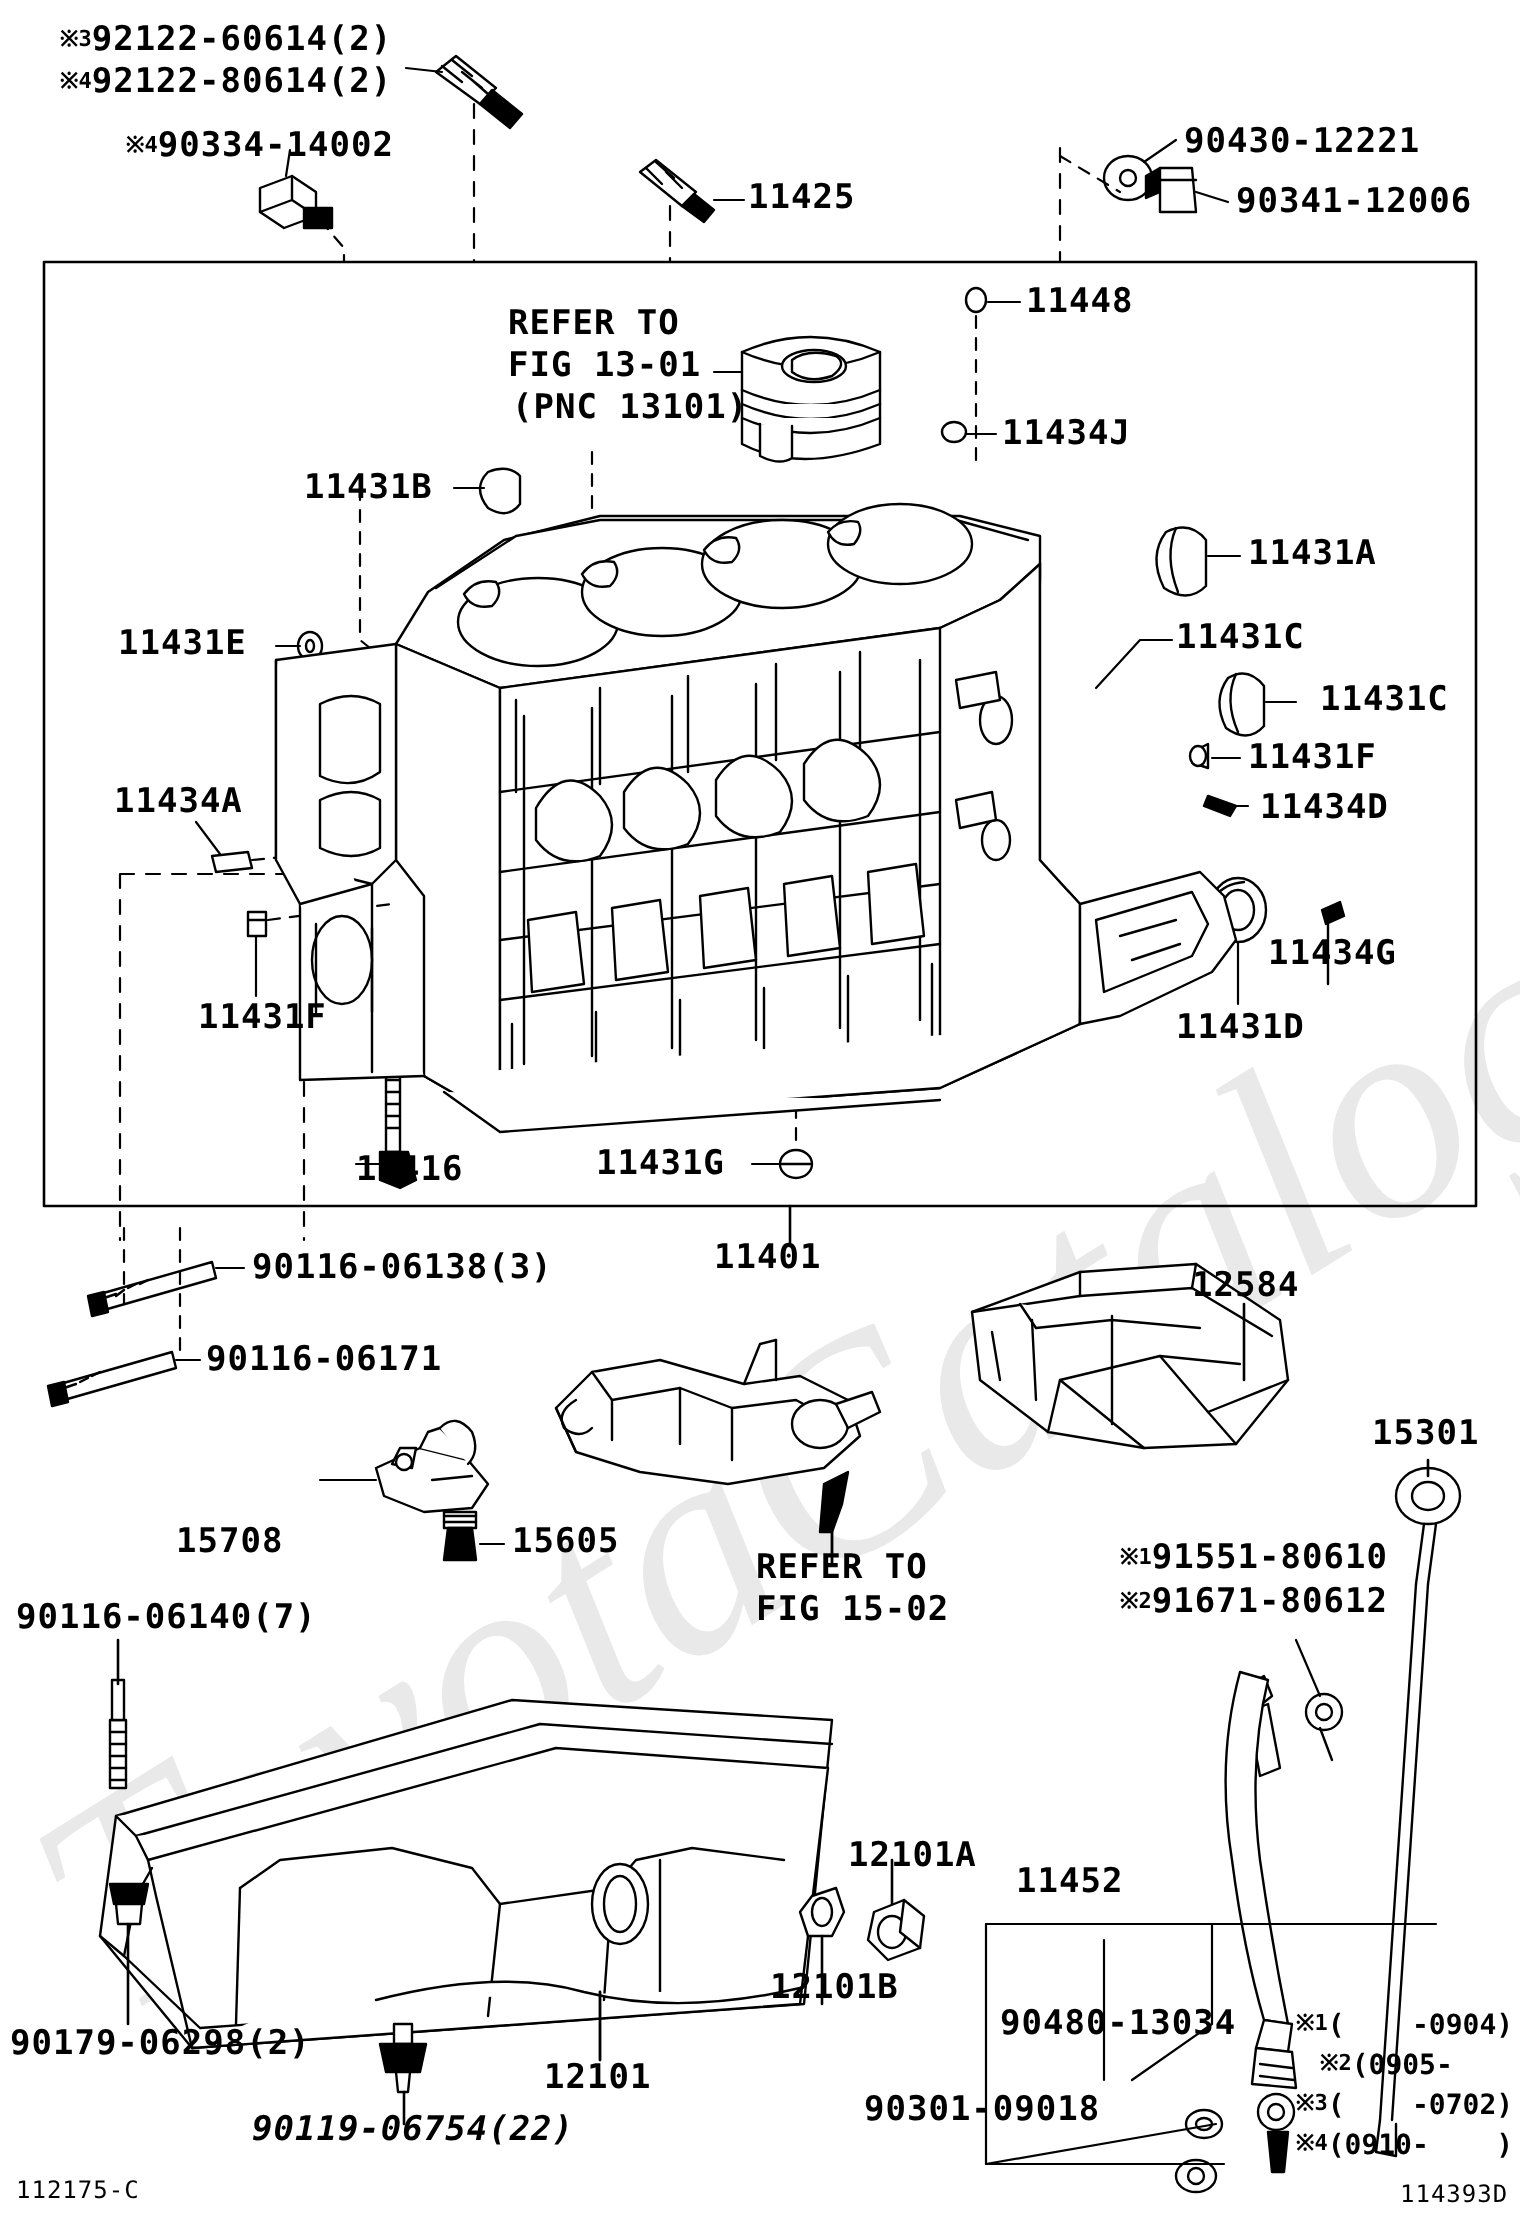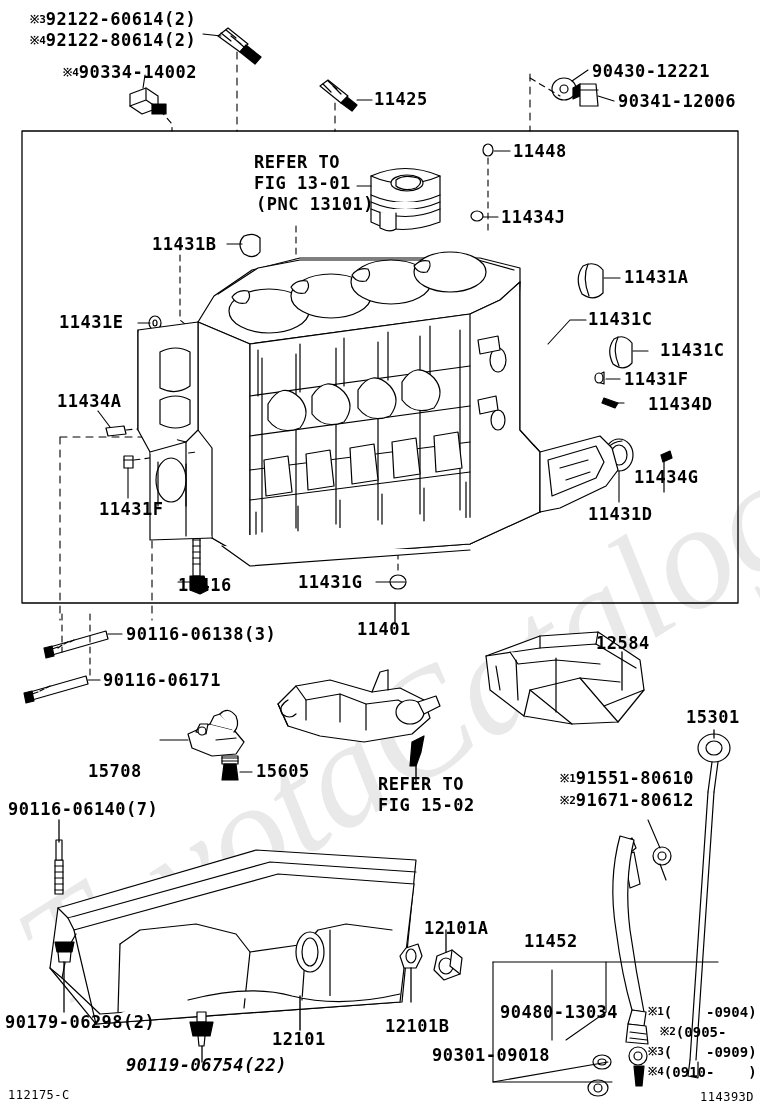--- a/index.html
+++ b/index.html
@@ -447,21 +447,21 @@
   <div class="lbl" style="left:254px;top:174px;">FIG 13-01</div>
   <div class="lbl" style="left:256px;top:195px;">(PNC 13101)</div>
 
   <div class="lbl" style="left:152px;top:235px;">11431B</div>
   <div class="lbl" style="left:59px;top:313px;">11431E</div>
 
   <div class="lbl" style="left:624px;top:268px;">11431A</div>
   <div class="lbl" style="left:588px;top:310px;">11431C</div>
   <div class="lbl" style="left:660px;top:341px;">11431C</div>
   <div class="lbl" style="left:624px;top:370px;">11431F</div>
-  <div class="lbl" style="left:630px;top:395px;margin-left:18px;">11434D</div>
+  <div class="lbl" style="left:630px;top:395px;">11434D</div>
 
   <div class="lbl" style="left:57px;top:392px;">11434A</div>
   <div class="lbl" style="left:99px;top:500px;">11431F</div>
 
   <div class="lbl" style="left:634px;top:468px;">11434G</div>
   <div class="lbl" style="left:588px;top:505px;">11431D</div>
 
   <div class="lbl" style="left:178px;top:576px;">11416</div>
   <div class="lbl" style="left:298px;top:573px;">11431G</div>
   <div class="lbl" style="left:357px;top:620px;">11401</div>
@@ -477,29 +477,29 @@
   <div class="lbl" style="left:596px;top:634px;">12584</div>
   <div class="lbl" style="left:686px;top:708px;">15301</div>
 
   <div class="lbl" style="left:560px;top:769px;"><span class="mark">※1</span><span>91551-80610</span></div>
   <div class="lbl" style="left:560px;top:791px;"><span class="mark">※2</span><span>91671-80612</span></div>
 
   <div class="lbl" style="left:8px;top:800px;">90116-06140(7)</div>
 
   <div class="lbl" style="left:272px;top:1030px;">12101</div>
   <div class="lbl" style="left:424px;top:919px;">12101A</div>
-  <div class="lbl" style="left:385px;top:985px;margin-top:32px;">12101B</div>
+  <div class="lbl" style="left:385px;top:985px;">12101B</div>
   <div class="lbl" style="left:5px;top:1013px;">90179-06298(2)</div>
   <div class="lbl" style="left:126px;top:1056px;font-style:italic;">90119-06754(22)</div>
 
-  <div class="lbl" style="left:524px;top:932px;">11452</div>
+  <div class="lbl" style="left:508px;top:932px;">11452</div>
   <div class="lbl" style="left:500px;top:1003px;">90480-13034</div>
   <div class="lbl" style="left:432px;top:1046px;">90301-09018</div>
 
   <div class="lbl leg" style="left:648px;top:1002px;"><span class="mark">※1</span><span>(    -0904)</span></div>
   <div class="lbl leg" style="left:648px;top:1022px;padding-left:12px;"><span class="mark">※2</span><span>(0905-    )</span></div>
-  <div class="lbl leg" style="left:648px;top:1042px;"><span class="mark">※3</span><span>(    -0909)</span></div>
+  <div class="lbl leg" style="left:648px;top:1042px;"><span class="mark">※3</span><span>(    -0702)</span></div>
   <div class="lbl leg" style="left:648px;top:1062px;"><span class="mark">※4</span><span>(0910-    )</span></div>
 
   <div class="lbl foot" style="left:8px;top:1086px;">112175-C</div>
   <div class="lbl foot" style="left:700px;top:1088px;">114393D</div>
 
 </div>
 
 </body></html>

